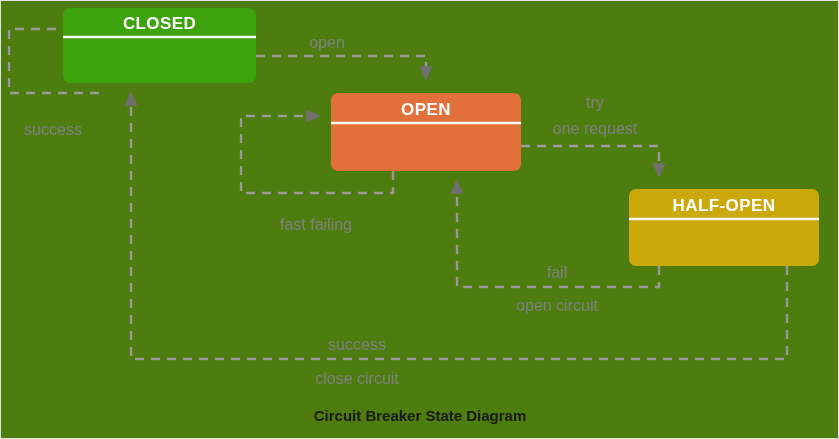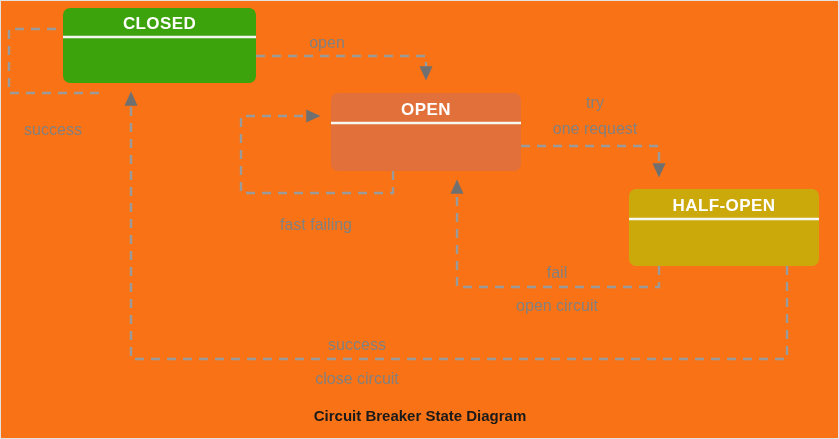--- a/index.html
+++ b/index.html
@@ -10,21 +10,21 @@
     width: 839px;
     height: 439px;
     background: #fbfdfa;
     font-family: "Liberation Sans", sans-serif;
     overflow: hidden;
   }
   #diagram-root {
     position: relative;
     width: 839px;
     height: 439px;
-    background: #f97316;
+    background: #4d7c0f;
     border: 1px solid #e3e3e3;
     box-sizing: border-box;
   }
   svg#diagram-svg {
     position: absolute;
     top: 0;
     left: 0;
     width: 839px;
     height: 439px;
     display: block;

